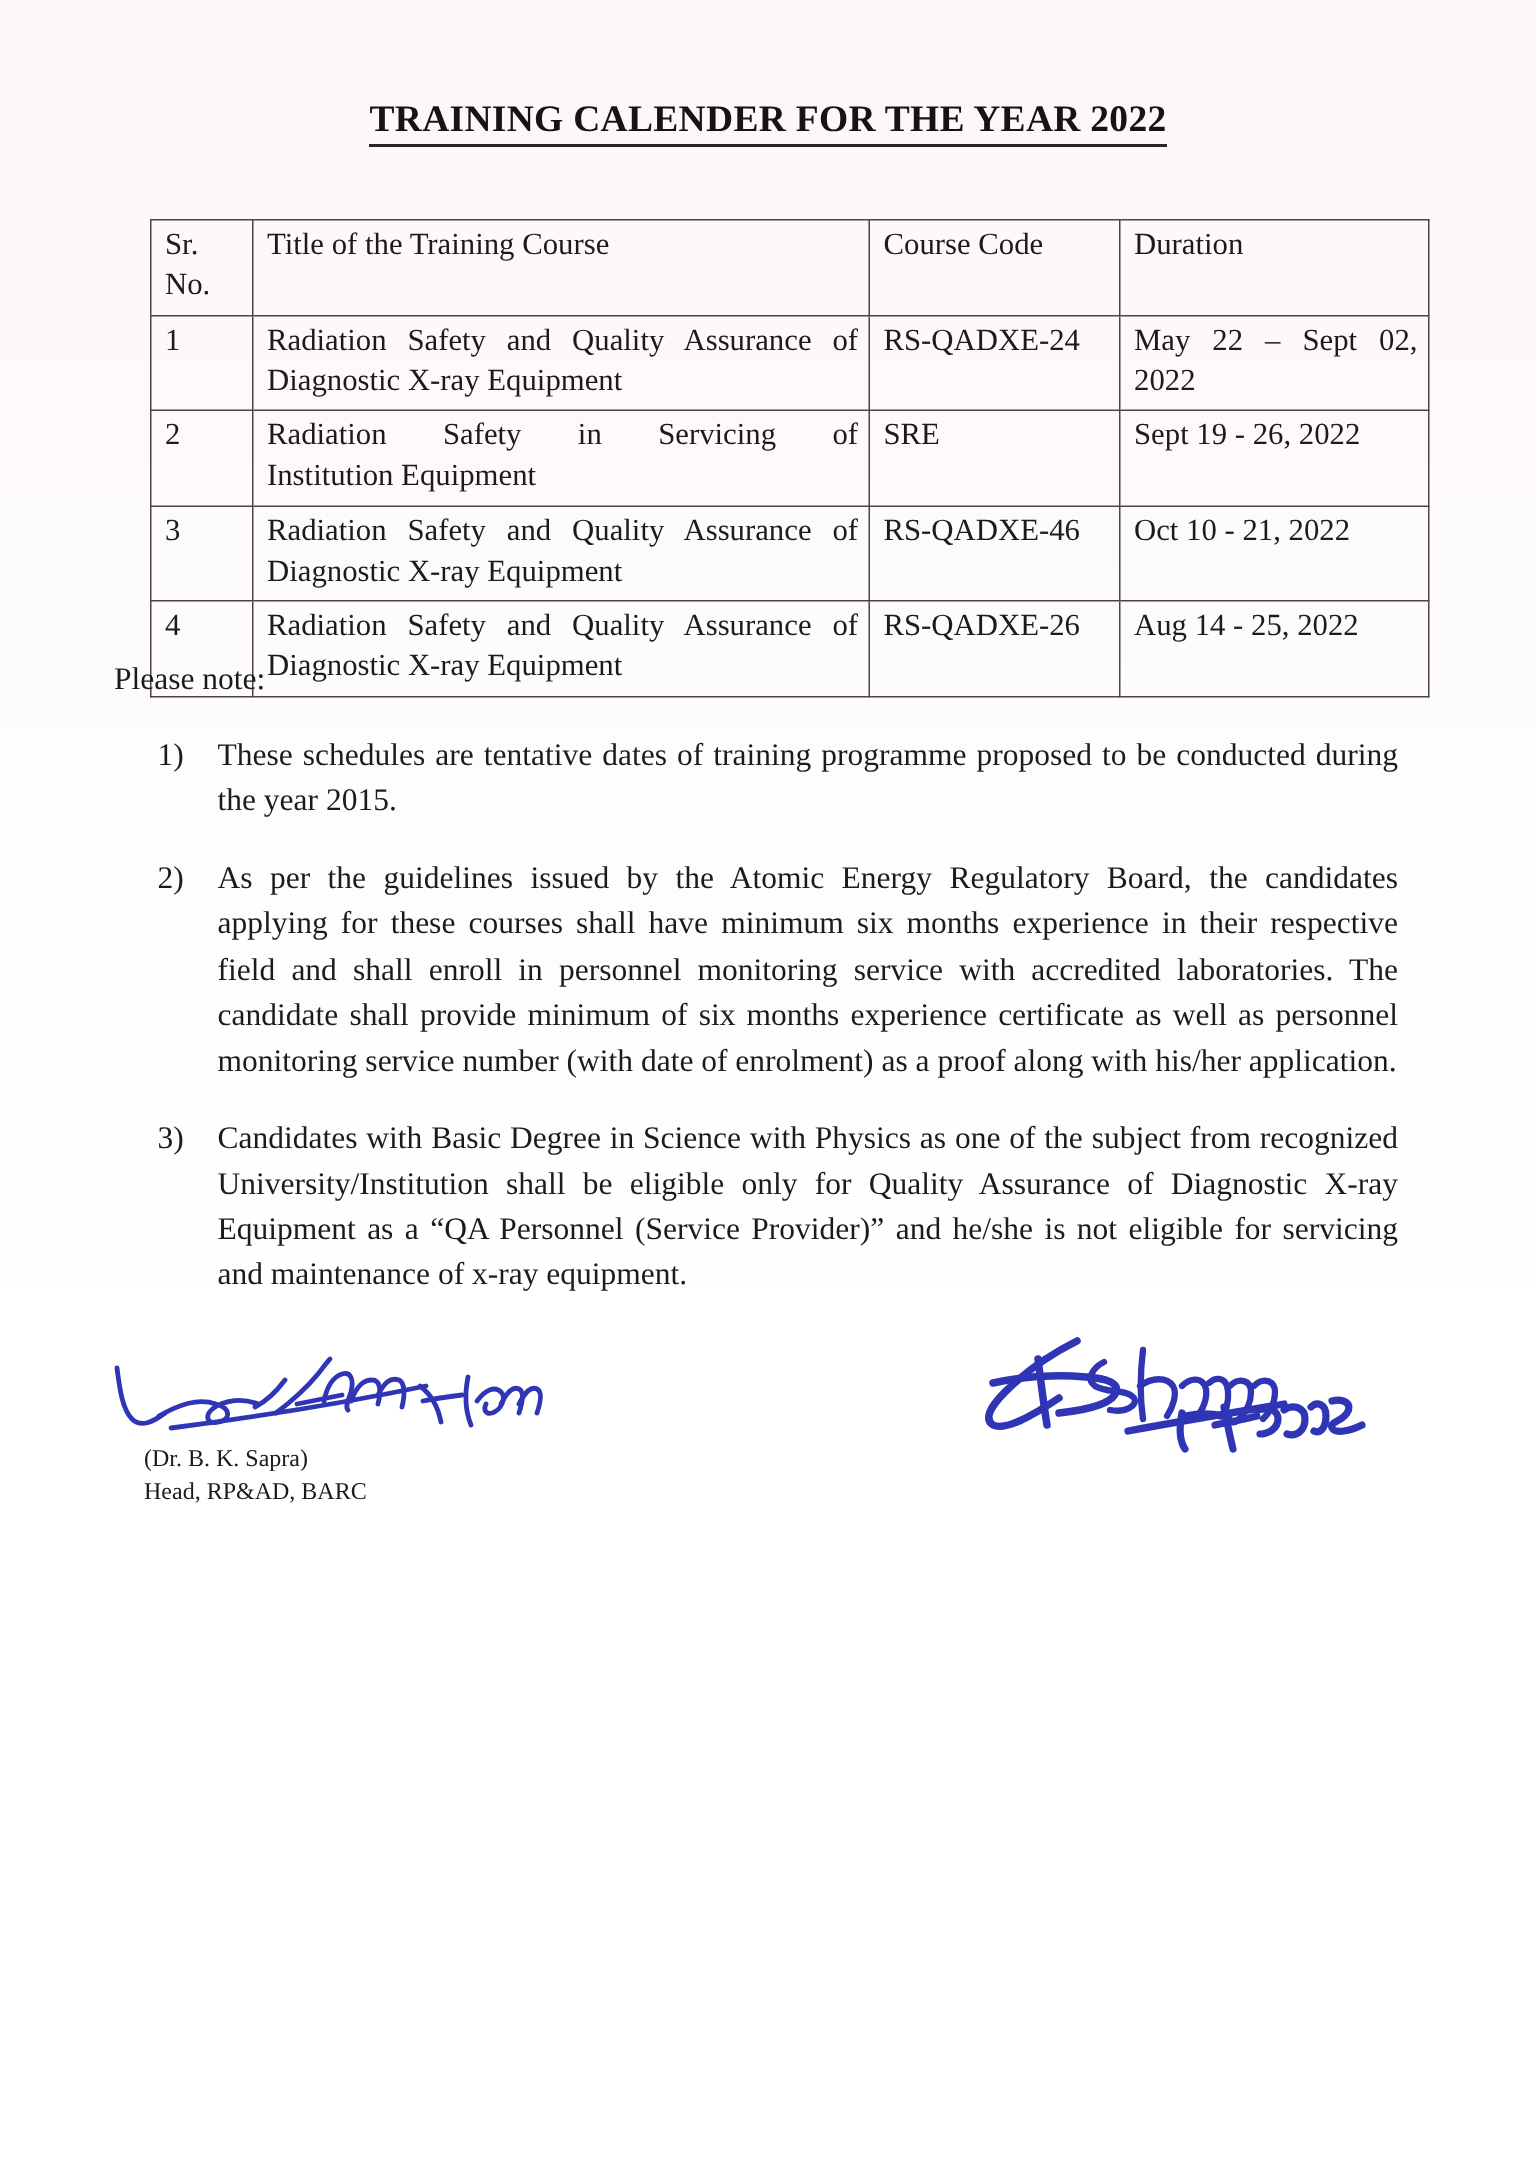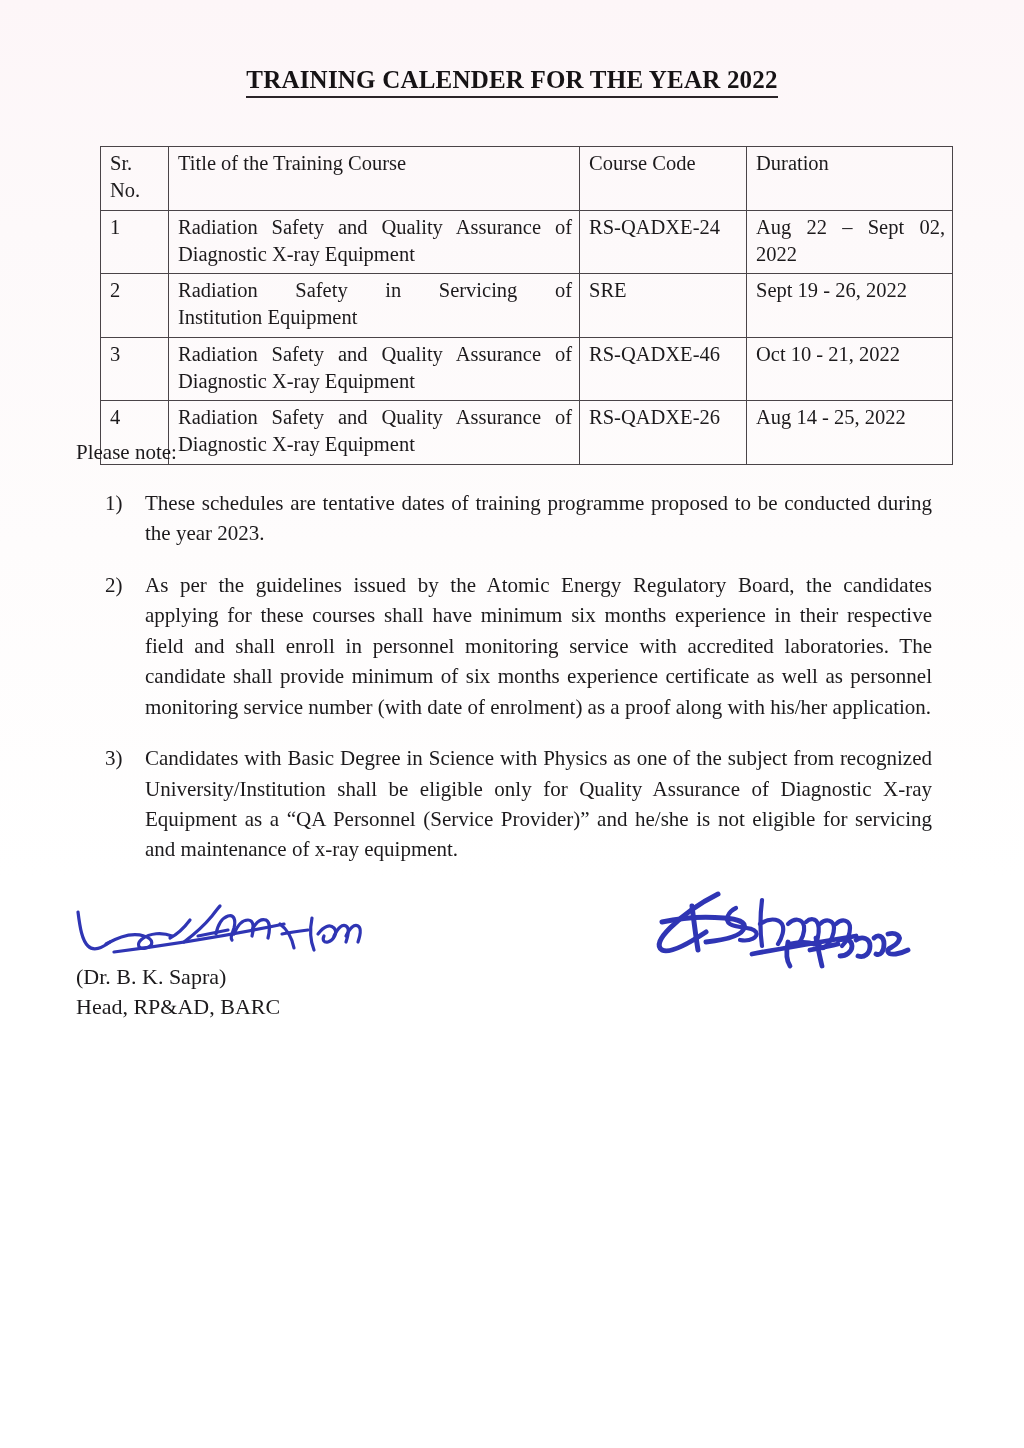--- a/index.html
+++ b/index.html
@@ -115,22 +115,23 @@
   }
   .note-body {
     flex: 1 1 auto;
     text-align: justify;
   }
   .note-body.j2 { text-align: justify; }
 
   
   .sign-block {
     position: absolute;
-    font-size: 22px;
+    font-size: 16px;
     line-height: 1.35;
+    margin-left: 20px;
   }
   .sign-left  { left: 76px;  top: 962px; text-align: left; }
   .sign-right { left: 620px; top: 962px; width: 360px; text-align: center; }
 
   .sig-ink {
     position: absolute;
     pointer-events: none;
   }
   .sig-ink svg { display: block; overflow: visible; }
   .sig-left-ink  { left: 66px;  top: 890px; }
@@ -167,21 +168,21 @@
     </thead>
     <tbody>
       <tr class="row-tall">
         <td class="cell-sr">1</td>
         <td class="justify-cell">
           <span class="jline">Radiation Safety and Quality Assurance of</span>
           <span class="jline last">Diagnostic X-ray Equipment</span>
         </td>
         <td>RS-QADXE-24</td>
         <td class="justify-cell">
-          <span class="jline">Aug 22 – Sept 02,</span>
+          <span class="jline">May 22 – Sept 02,</span>
           <span class="jline last">2022</span>
         </td>
       </tr>
 
       <tr class="row-tall">
         <td class="cell-sr">2</td>
         <td class="justify-cell">
           <span class="jline">Radiation Safety in Servicing of</span>
           <span class="jline last">Institution Equipment</span>
         </td>
@@ -215,21 +216,21 @@
         </td>
       </tr>
     </tbody>
   </table>
 
   <div class="please-note">Please note:</div>
 
   <div class="notes">
     <div class="note">
       <div class="note-marker">1)</div>
-      <div class="note-body">These schedules are tentative dates of training programme proposed to be conducted during the year 2023.</div>
+      <div class="note-body">These schedules are tentative dates of training programme proposed to be conducted during the year 2015.</div>
     </div>
     <div class="note">
       <div class="note-marker">2)</div>
       <div class="note-body j2">As per the guidelines issued by the Atomic Energy Regulatory Board, the candidates applying for these courses shall have minimum six months experience in their respective field and shall enroll in personnel monitoring service with accredited laboratories. The candidate shall provide minimum of six months experience certificate as well as personnel monitoring service number (with date of enrolment) as a proof along with his/her application.</div>
     </div>
     <div class="note">
       <div class="note-marker">3)</div>
       <div class="note-body">Candidates with Basic Degree in Science with Physics as one of the subject from recognized University/Institution shall be eligible only for Quality Assurance of Diagnostic X-ray Equipment as a “QA Personnel (Service Provider)” and he/she is not eligible for servicing and maintenance of x-ray equipment.</div>
     </div>
   </div>

